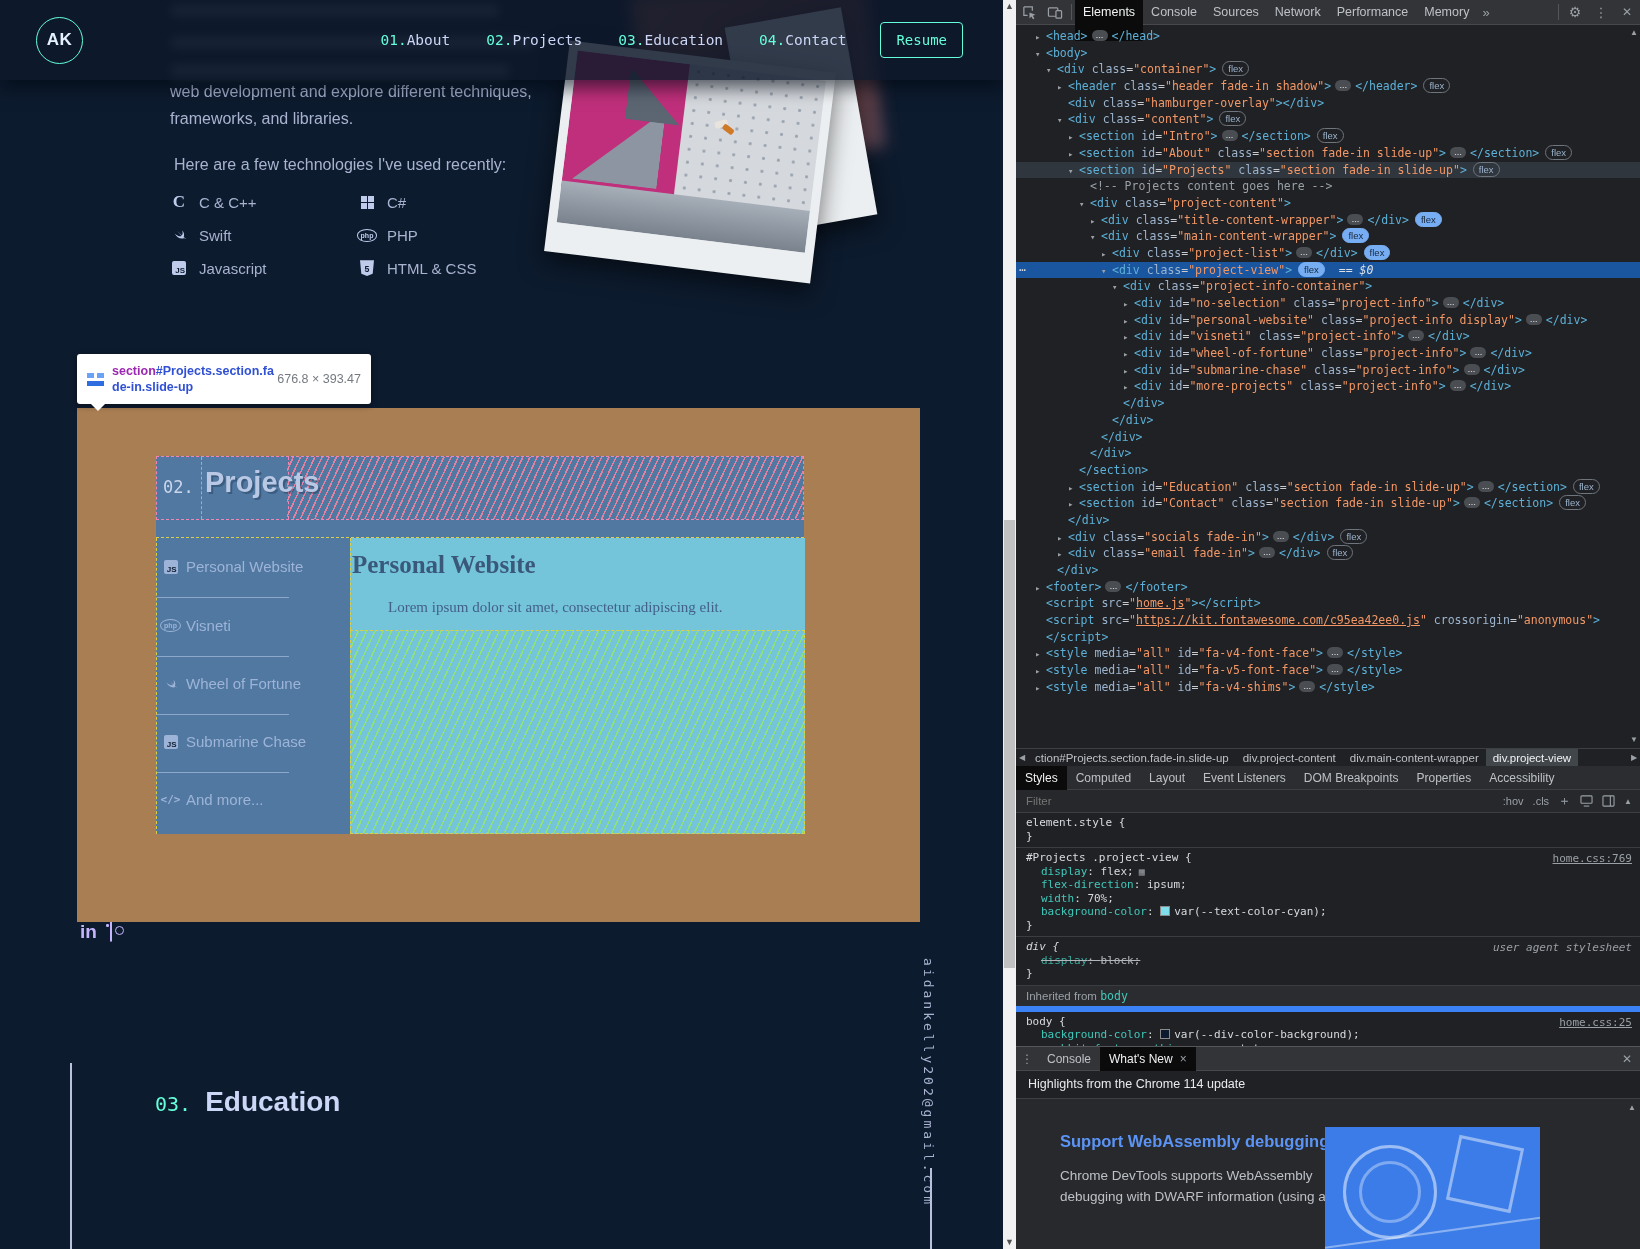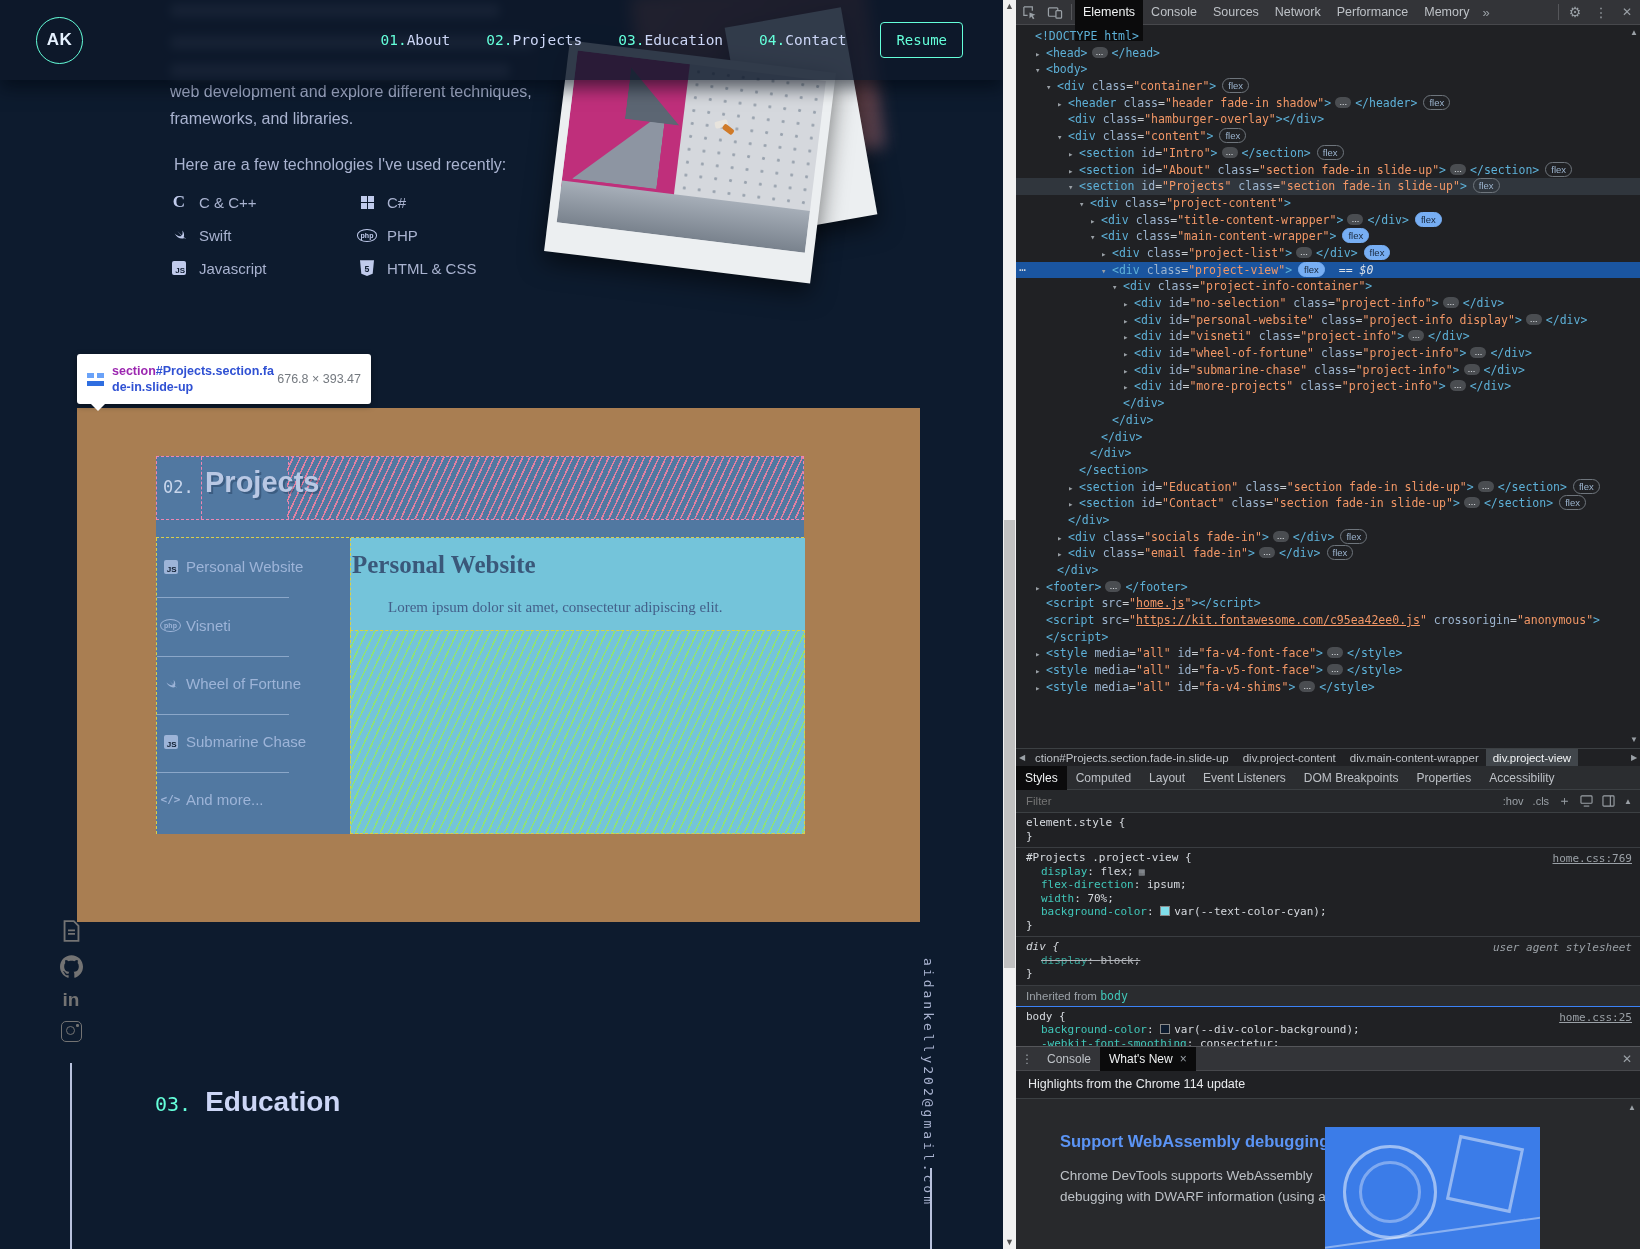--- a/index.html
+++ b/index.html
@@ -70,21 +70,21 @@
   .tt-icon:before{content:"";position:absolute;top:0;left:0;width:7px;height:5px;background:#6aa2f8;box-shadow:10px 0 0 #6aa2f8;}
   .tt-icon:after{content:"";position:absolute;bottom:0;left:0;width:17px;height:5px;background:#2f6ee0;}
   .tt-sel{font-size:12.5px;font-weight:bold;width:178px;word-break:break-all;line-height:1.3;}
   .tt-tag{color:#9c27b0;}
   .tt-rest{color:#3051d3;}
   .tt-dims{margin-left:auto;color:#757a80;font-size:12.5px;white-space:nowrap;}
   
   .edu{position:absolute;left:155px;top:1086px;z-index:3;}
   .edu .num{font-family:"DejaVu Sans Mono",monospace;font-size:20px;color:#64ffda;margin-right:14px;}
   .edu .ttl{font-size:28px;font-weight:bold;color:#ccd6f6;}
-  .socials{position:absolute;left:54px;top:920px;width:34px;display:flex;flex-direction:column;align-items:center;gap:13px;z-index:3;color:#737373;}
+  .socials{position:absolute;left:54px;top:920px;width:34px;display:flex;align-items:center;gap:13px;z-index:3;color:#c4b5fd;}
   .socials svg{display:block;cursor:pointer;}
   .soc-line{position:absolute;left:70px;top:1063px;bottom:0;width:1.5px;background:#b8c2dd;z-index:3;}
   .email-v{position:absolute;left:921px;top:958px;writing-mode:vertical-rl;font-family:"DejaVu Sans Mono",monospace;font-size:13px;letter-spacing:3px;color:#a9b3d0;z-index:3;cursor:pointer;}
   .email-line{position:absolute;left:930px;top:1168px;bottom:0;width:1.5px;background:#b8c2dd;z-index:3;}
   .ig-ic{width:19px;height:19px;border:1.6px solid currentColor;border-radius:5px;position:relative;}
   .ig-ic:before{content:"";position:absolute;left:4px;top:4px;width:7px;height:7px;border:1.6px solid currentColor;border-radius:50%;}
   .ig-ic:after{content:"";position:absolute;right:2px;top:2px;width:2.5px;height:2.5px;background:currentColor;border-radius:50%;}
   .in-ic{font-weight:bold;font-size:19px;line-height:17px;cursor:pointer;}
   
   .vscroll{position:absolute;left:1003px;top:0;width:13px;height:1249px;background:#f1f1f1;z-index:20;}
@@ -134,21 +134,21 @@
   .rule{padding:3px 10px 4px;border-bottom:1px solid #3a3d41;line-height:13.5px;position:relative;}
   .rsel{color:#d7dbe0;}
   .rsel.ua-sel{font-style:italic;}
   .rlink{position:absolute;right:8px;top:4px;color:#9aa0a6;text-decoration:underline;cursor:pointer;}
   .rlink.ua{font-style:italic;text-decoration:none;cursor:default;}
   .prop{padding-left:15px;color:#d7dbe0;cursor:text;}
   .pn{color:#41c8ba;} .pv{color:#d7dbe0;}
   .struck{text-decoration:line-through;opacity:.8;}
   .swatch{display:inline-block;width:8px;height:8px;border:1px solid #8a8a8a;margin-right:4px;vertical-align:-1px;}
   .flexic{color:#9aa0a6;margin-left:5px;font-size:10px;cursor:pointer;}
-  .sec-head{padding:3px 10px;background:#2a2c2f;color:#9aa0a6;border-bottom:1px solid #3b82f6;font-family:"Liberation Sans",sans-serif;font-size:11.5px;}
+  .sec-head{padding:3px 10px;background:#2a2c2f;color:#9aa0a6;border-bottom:6px solid #3b82f6;font-family:"Liberation Sans",sans-serif;font-size:11.5px;}
   .sec-head .from-el{color:#41c8ba;font-family:"DejaVu Sans Mono",monospace;cursor:pointer;}
   
   .drawer{position:absolute;left:0;top:1046px;width:100%;height:203px;border-top:1px solid #55565a;background:#28292c;overflow:hidden;}
   .drawer-tabs{height:24px;background:#333438;display:flex;align-items:center;font-size:12px;color:#bdc1c6;border-bottom:1px solid #47484c;box-sizing:border-box;}
   .d-tab{padding:0 9px;height:24px;line-height:24px;cursor:pointer;}
   .d-tab.active{background:#0b0b0c;color:#f1f3f4;}
   .d-tab .x{margin-left:7px;color:#9aa0a6;}
   .d-kebab{width:22px;text-align:center;color:#9aa0a6;cursor:pointer;}
   .d-close{margin-left:auto;width:26px;text-align:center;color:#9aa0a6;cursor:pointer;font-size:12px;}
   .wn-header{height:27px;line-height:27px;background:#202124;border-bottom:1px solid #3c4043;color:#e8eaed;font-size:12.5px;padding:0 12px;}
@@ -362,30 +362,30 @@
       <span class="dt-more glyph">»</span>
       <span class="dt-right">
         <span class="dt-sep"></span>
         <span class="icon-btn glyph" style="font-size:14px">⚙</span>
         <span class="icon-btn glyph" style="font-size:13px">⋮</span>
         <span class="icon-btn glyph" style="font-size:12px">✕</span>
       </span>
     </div>
 
     <div id="dom-tree">
-        <div class="trow" style="padding-left: 8px;"><span class="arrw"> </span><span class="st">&lt;!DOCTYPE html&gt;</span></div>
         <div class="trow" style="padding-left: 19px;"><span class="arrw">▸</span><span class="st">&lt;head&gt;</span><span class="ell">…</span><span class="st">&lt;/head&gt;</span></div>
         <div class="trow" style="padding-left: 19px;"><span class="arrw">▾</span><span class="st">&lt;body&gt;</span></div>
         <div class="trow" style="padding-left: 30px;"><span class="arrw">▾</span><span class="st">&lt;div </span><span class="sa">class</span><span class="sw">=</span><span class="sv">"container"</span><span class="st">&gt;</span><span class="bdg o">flex</span></div>
         <div class="trow" style="padding-left: 41px;"><span class="arrw">▸</span><span class="st">&lt;header </span><span class="sa">class</span><span class="sw">=</span><span class="sv">"header fade-in shadow"</span><span class="st">&gt;</span><span class="ell">…</span><span class="st">&lt;/header&gt;</span><span class="bdg o">flex</span></div>
         <div class="trow" style="padding-left: 41px;"><span class="arrw"> </span><span class="st">&lt;div </span><span class="sa">class</span><span class="sw">=</span><span class="sv">"hamburger-overlay"</span><span class="st">&gt;&lt;/div&gt;</span></div>
         <div class="trow" style="padding-left: 41px;"><span class="arrw">▾</span><span class="st">&lt;div </span><span class="sa">class</span><span class="sw">=</span><span class="sv">"content"</span><span class="st">&gt;</span><span class="bdg o">flex</span></div>
         <div class="trow" style="padding-left: 52px;"><span class="arrw">▸</span><span class="st">&lt;section </span><span class="sa">id</span><span class="sw">=</span><span class="sv">"Intro"</span><span class="st">&gt;</span><span class="ell">…</span><span class="st">&lt;/section&gt;</span><span class="bdg o">flex</span></div>
         <div class="trow" style="padding-left: 52px;"><span class="arrw">▸</span><span class="st">&lt;section </span><span class="sa">id</span><span class="sw">=</span><span class="sv">"About"</span><span class="sw"> </span><span class="sa">class</span><span class="sw">=</span><span class="sv">"section fade-in slide-up"</span><span class="st">&gt;</span><span class="ell">…</span><span class="st">&lt;/section&gt;</span><span class="bdg o">flex</span></div>
         <div class="trow hov" style="padding-left: 52px;"><span class="arrw">▾</span><span class="st">&lt;section </span><span class="sa">id</span><span class="sw">=</span><span class="sv">"Projects"</span><span class="sw"> </span><span class="sa">class</span><span class="sw">=</span><span class="sv">"section fade-in slide-up"</span><span class="st">&gt;</span><span class="bdg o">flex</span></div>
+        <div class="trow" style="padding-left: 63px;"><span class="arrw"> </span><span class="sc">&lt;!-- Projects content goes here --&gt;</span></div>
         <div class="trow" style="padding-left: 63px;"><span class="arrw">▾</span><span class="st">&lt;div </span><span class="sa">class</span><span class="sw">=</span><span class="sv">"project-content"</span><span class="st">&gt;</span></div>
         <div class="trow" style="padding-left: 74px;"><span class="arrw">▸</span><span class="st">&lt;div </span><span class="sa">class</span><span class="sw">=</span><span class="sv">"title-content-wrapper"</span><span class="st">&gt;</span><span class="ell">…</span><span class="st">&lt;/div&gt;</span><span class="bdg f">flex</span></div>
         <div class="trow" style="padding-left: 74px;"><span class="arrw">▾</span><span class="st">&lt;div </span><span class="sa">class</span><span class="sw">=</span><span class="sv">"main-content-wrapper"</span><span class="st">&gt;</span><span class="bdg f">flex</span></div>
         <div class="trow" style="padding-left: 85px;"><span class="arrw">▸</span><span class="st">&lt;div </span><span class="sa">class</span><span class="sw">=</span><span class="sv">"project-list"</span><span class="st">&gt;</span><span class="ell">…</span><span class="st">&lt;/div&gt;</span><span class="bdg f">flex</span></div>
         <div class="trow sel" style="padding-left: 85px;"><span class="gut">⋯</span><span class="arrw">▾</span><span class="st">&lt;div </span><span class="sa">class</span><span class="sw">=</span><span class="sv">"project-view"</span><span class="st">&gt;</span><span class="bdg f">flex</span><span class="suf">  == $0</span></div>
         <div class="trow" style="padding-left: 96px;"><span class="arrw">▾</span><span class="st">&lt;div </span><span class="sa">class</span><span class="sw">=</span><span class="sv">"project-info-container"</span><span class="st">&gt;</span></div>
         <div class="trow" style="padding-left: 107px;"><span class="arrw">▸</span><span class="st">&lt;div </span><span class="sa">id</span><span class="sw">=</span><span class="sv">"no-selection"</span><span class="sw"> </span><span class="sa">class</span><span class="sw">=</span><span class="sv">"project-info"</span><span class="st">&gt;</span><span class="ell">…</span><span class="st">&lt;/div&gt;</span></div>
         <div class="trow" style="padding-left: 107px;"><span class="arrw">▸</span><span class="st">&lt;div </span><span class="sa">id</span><span class="sw">=</span><span class="sv">"personal-website"</span><span class="sw"> </span><span class="sa">class</span><span class="sw">=</span><span class="sv">"project-info display"</span><span class="st">&gt;</span><span class="ell">…</span><span class="st">&lt;/div&gt;</span></div>
         <div class="trow" style="padding-left: 107px;"><span class="arrw">▸</span><span class="st">&lt;div </span><span class="sa">id</span><span class="sw">=</span><span class="sv">"visneti"</span><span class="sw"> </span><span class="sa">class</span><span class="sw">=</span><span class="sv">"project-info"</span><span class="st">&gt;</span><span class="ell">…</span><span class="st">&lt;/div&gt;</span></div>
         <div class="trow" style="padding-left: 107px;"><span class="arrw">▸</span><span class="st">&lt;div </span><span class="sa">id</span><span class="sw">=</span><span class="sv">"wheel-of-fortune"</span><span class="sw"> </span><span class="sa">class</span><span class="sw">=</span><span class="sv">"project-info"</span><span class="st">&gt;</span><span class="ell">…</span><span class="st">&lt;/div&gt;</span></div>

